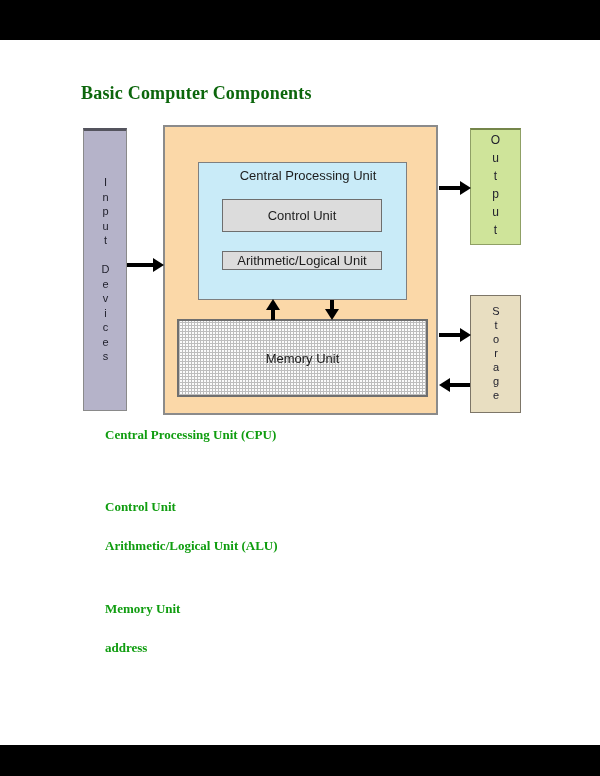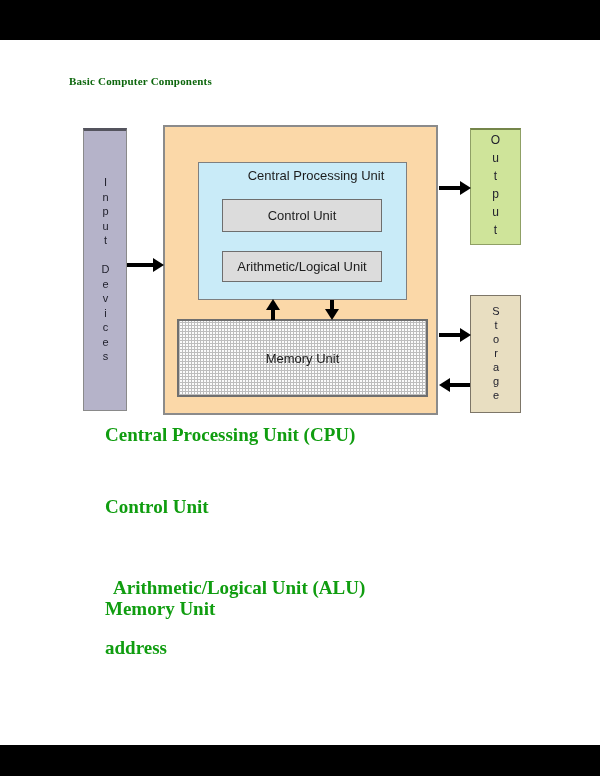--- a/index.html
+++ b/index.html
@@ -8,23 +8,23 @@
     background: #ffffff;
     font-family: "Liberation Sans", sans-serif;
     position: relative;
     overflow: hidden;
   }
   .bar { position: absolute; left: 0; width: 600px; background: #000; }
   .bar.top { top: 0; height: 40px; }
   .bar.bottom { top: 745px; height: 31px; }
 
   .doc-title {
-    position: absolute; left: 69px; top: 72px; margin: 0;
+    position: absolute; left: 69px; top: 72px; margin: 12px;
     font-family: "Liberation Serif", serif;
-    font-weight: bold; font-size: 11px; line-height: 18px;
+    font-weight: bold; font-size: 18px; line-height: 18px;
     color: #0c660c; letter-spacing: 0.2px; text-align: center;
   }
 
   .diagram { position: absolute; left: 0; top: 0; width: 600px; height: 776px; }
 
   .dbox { position: absolute; box-sizing: border-box; }
 
   .input-box {
     left: 83px; top: 128px; width: 44px; height: 283px;
     background: #b5b3c9;
@@ -40,31 +40,31 @@
   .main-box {
     left: 163px; top: 125px; width: 275px; height: 290px;
     background: #fbd8a8; border: 2px solid #8b8b8b;
   }
 
   .cpu-box {
     left: 198px; top: 162px; width: 209px; height: 138px;
     background: #c9ebf8; border: 1px solid #7f7f7f;
   }
   .cpu-title {
-    position: absolute; left: 212px; top: 168px; width: 208px;
+    position: absolute; left: 204px; top: 168px; width: 208px;
     text-align: center; font-size: 13px; line-height: 15px; color: #1c1c1c;
   }
 
   .gray-box {
     background: #dcdcdc; border: 1px solid #6e6e6e;
     display: flex; align-items: center; justify-content: center;
     font-size: 13px; color: #1c1c1c;
   }
   .control-box { left: 222px; top: 199px; width: 160px; height: 33px; }
-  .alu-box     { left: 222px; top: 251px; width: 160px; height: 31px; text-align: right; }
+  .alu-box     { left: 222px; top: 251px; width: 160px; height: 19px; text-align: right; }
 
   .memory-box {
     left: 177px; top: 319px; width: 251px; height: 78px;
     border: 2px solid #6f6f6f;
     background-color: #fbfbfb;
     background-image:
       repeating-linear-gradient(0deg,  #bdbdbd 0, #bdbdbd 1px, transparent 1px, transparent 3px),
       repeating-linear-gradient(90deg, #bdbdbd 0, #bdbdbd 1px, transparent 1px, transparent 3px);
     display: flex; align-items: center; justify-content: center;
     font-size: 13px; color: #1c1c1c;
@@ -89,26 +89,26 @@
   .shaft { position: absolute; background: #000; }
   .head  { position: absolute; width: 0; height: 0; }
   .head.right { border-top: 7px solid transparent; border-bottom: 7px solid transparent; border-left: 11px solid #000; }
   .head.left  { border-top: 7px solid transparent; border-bottom: 7px solid transparent; border-right: 11px solid #000; }
   .head.up    { border-left: 7px solid transparent; border-right: 7px solid transparent; border-bottom: 11px solid #000; }
   .head.down  { border-left: 7px solid transparent; border-right: 7px solid transparent; border-top: 11px solid #000; }
 
   .green-h {
     position: absolute; left: 105px; margin: 0;
     font-family: "Liberation Serif", serif;
-    font-weight: bold; font-size: 19px; line-height: 15px;
+    font-weight: bold; font-size: 13px; line-height: 15px;
     color: #109d10;
   }
   .h0 { top: 427px; }
   .h1 { top: 499px; }
-  .h2 { top: 580px; margin-left: 8px; }
+  .h2 { top: 538px; }
   .h3 { top: 601px; }
   .h4 { top: 640px; }
 </style>
 </head>
 <body>
 
 <div class="bar top"></div>
 <div class="bar bottom"></div>
 
 <h1 class="doc-title">Basic Computer Components</h1>

